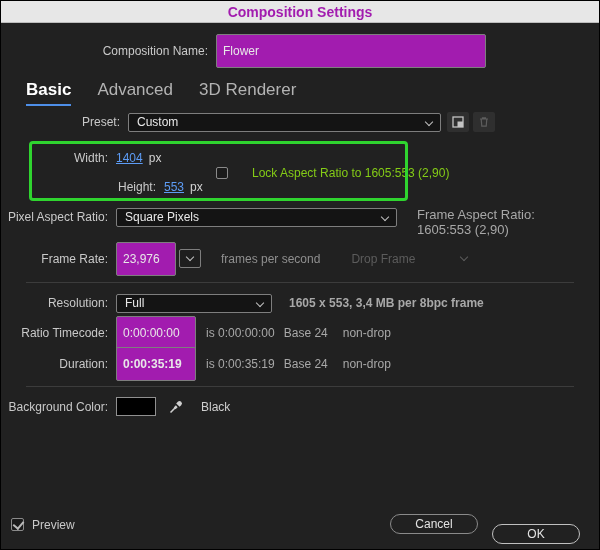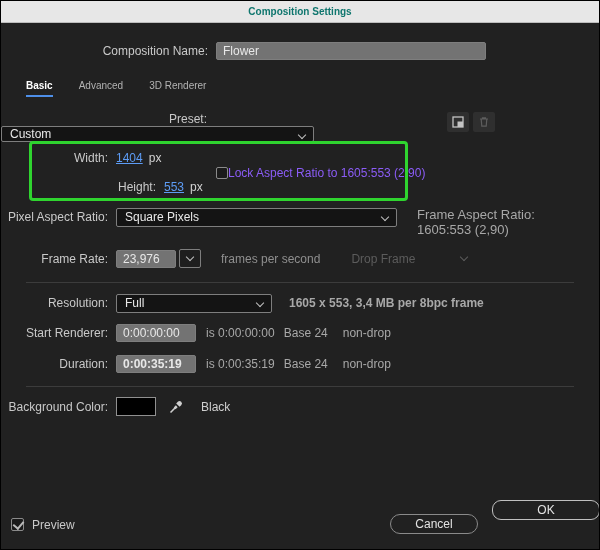--- a/index.html
+++ b/index.html
@@ -3,39 +3,39 @@
 <meta charset="utf-8">
 <style>
   * { margin:0; padding:0; box-sizing:border-box; }
   html,body { background:#1a1a1a; }
   body { font-family:"Liberation Sans", sans-serif; }
 
   .dialog { position:relative; width:600px; height:550px; background:#212121; overflow:hidden; border:1px solid #000; }
 
   .titlebar { position:absolute; left:0; top:0; width:100%; height:22px; background:#e7e7e7; border-bottom:1px solid #bdbdbd;
               display:flex; align-items:center; justify-content:center; }
-  .titlebar span { font-size:10px; font-weight:bold; color:#0f766e; }
+  .titlebar span { font-size:14px; font-weight:bold; color:#a21caf; }
 
   .row { position:absolute; display:flex; align-items:center; font-size:12px; color:#c9c9c9; }
   .lbl { display:inline-block; text-align:right; padding-right:8px; color:#c9c9c9; white-space:nowrap; }
 
-  .field { background:#737373; border:1px solid #7e7e7e; border-radius:2px; color:#e8e8e8; font-size:12px;
-           font-family:"Liberation Sans", sans-serif; padding:0 6px; height:18px; }
+  .field { background:#a21caf; border:1px solid #7e7e7e; border-radius:2px; color:#e8e8e8; font-size:12px;
+           font-family:"Liberation Sans", sans-serif; padding:0 6px; height:34px; }
   input.field { outline:none; }
 
   .dropdown { position:relative; background:#141414; border:1px solid #7e7e7e; border-radius:2px; height:19px;
               display:flex; align-items:center; padding:0 22px 0 8px; color:#e8e8e8; cursor:default; }
   .chev { width:6px; height:6px; border-right:1.6px solid #c0c0c0; border-bottom:1.6px solid #c0c0c0;
           transform:rotate(45deg); display:inline-block; }
   .dropdown .chev { position:absolute; right:8px; top:5px; }
   .chev.dim { border-color:#5c5c5c; }
 
   .hot { color:#5d9cf5; text-decoration:underline; cursor:pointer; }
 
-  .tabs { position:absolute; left:25px; top:79px; display:flex; gap:26px; font-size:10px; }
+  .tabs { position:absolute; left:25px; top:79px; display:flex; gap:26px; font-size:17px; }
   .tab { color:#b3b3b3; padding-bottom:4px; cursor:pointer; }
   .tab.active { color:#ffffff; font-weight:bold; border-bottom:2px solid #4e8fe8; }
 
   .iconbtn { position:absolute; width:22px; height:20px; background:#2f2f2f; border-radius:2px;
              display:flex; align-items:center; justify-content:center; cursor:pointer; }
 
   .sep { position:absolute; left:25px; right:25px; height:1px; background:#3c3c3c; }
 
   .cb { width:13px; height:13px; border:1px solid #8a8a8a; border-radius:2px; background:#1a1a1a; position:relative;
         display:inline-block; flex:0 0 auto; cursor:pointer; }
@@ -71,21 +71,21 @@
     <span class="lbl" style="width:215px;">Composition Name:</span>
     <input class="field" style="width: 270px;" type="text" value="Flower">
   </div>
 
   <div class="tabs">
     <span class="tab active">Basic</span>
     <span class="tab">Advanced</span>
     <span class="tab">3D Renderer</span>
   </div>
 
-  <div class="row" style="left:0; top:111px; height:20px;flex-direction:column;">
+  <div class="row" style="left:12px; top:111px; height:20px;">
     <span class="lbl" style="width:115px;">Preset:</span>
     <div class="dropdown" style="width:313px;">
       <span>Custom</span>
       <span class="chev"></span>
     </div>
   </div>
   <div class="iconbtn" style="left:446px; top:111px;">
     <svg width="14" height="14" viewBox="0 0 14 14">
       <rect x="2" y="2" width="10" height="10" fill="none" stroke="#c4c4c4" stroke-width="1.3"></rect>
       <rect x="6.5" y="6.5" width="5.5" height="5.5" fill="#c4c4c4"></rect>
@@ -100,21 +100,21 @@
   <div class="annotation"></div>
 
   <div class="row" style="left:0; top:148px; height:18px;">
     <span class="lbl" style="width:115px;">Width:</span>
     <span class="hot">1404</span>
     <span style="margin-left:6px; color:#d2d2d2;">px</span>
   </div>
 
   <div class="row" style="left:215px; top:165px; height:14px;">
     <span class="cb small"></span>
-    <span style="margin-left:0; color:#8b5cf6;">Lock Aspect Ratio to 1605:553 (2,90)</span>
+    <span style="margin-left:24px; color:#84cc16;">Lock Aspect Ratio to 1605:553 (2,90)</span>
   </div>
 
   <div class="row" style="left:0; top:177px; height:18px;margin-left:48px;">
     <span class="lbl" style="width:115px;">Height:</span>
     <span class="hot">553</span>
     <span style="margin-left:6px; color:#d2d2d2;">px</span>
   </div>
 
   <div class="row" style="left:0; top:206px; height:20px;">
     <span class="lbl" style="width:115px;">Pixel Aspect Ratio:</span>
@@ -144,21 +144,21 @@
   <div class="row" style="left:0; top:292px; height:20px;">
     <span class="lbl" style="width:115px;">Resolution:</span>
     <div class="dropdown" style="width:156px;">
       <span>Full</span>
       <span class="chev"></span>
     </div>
     <span class="infotext" style="margin-left:17px;font-weight:bold;">1605 x 553, 3,4 MB per 8bpc frame</span>
   </div>
 
   <div class="row" style="left:0; top:322px; height:19px;">
-    <span class="lbl" style="width:115px;">Start Renderer:</span>
+    <span class="lbl" style="width:115px;">Ratio Timecode:</span>
     <input class="field" style="width: 80px;" type="text" value="0:00:00:00">
     <span class="infotext" style="margin-left:10px;">is 0:00:00:00</span>
     <span class="infotext" style="margin-left:9px;">Base 24</span>
     <span class="infotext" style="margin-left:15px;">non-drop</span>
   </div>
 
   <div class="row" style="left:0; top:353px; height:19px;">
     <span class="lbl" style="width:115px;">Duration:</span>
     <input class="field" style="width: 80px; font-weight: bold;" type="text" value="0:00:35:19">
     <span class="infotext" style="margin-left:10px;">is 0:00:35:19</span>
@@ -179,15 +179,15 @@
       </svg>
     </span>
     <span style="margin-left:16px; color:#cfcfcf;">Black</span>
   </div>
 
   <div class="row" style="left:10px; top:516px; height:15px;">
     <span class="cb checked"></span>
     <span style="margin-left:8px;">Preview</span>
   </div>
   <div class="btn" style="left:389px; top:513px; width:88px; border-color:#8a8a8a;">Cancel</div>
-  <div class="btn" style="left:491px; top:499px; width:108px; border-color:#c0c0c0;border-radius:9px;">OK</div>
+  <div class="btn" style="left:491px; top:523px; width:88px; border-color:#c0c0c0;">OK</div>
 
 </div>
 
 </body></html>

